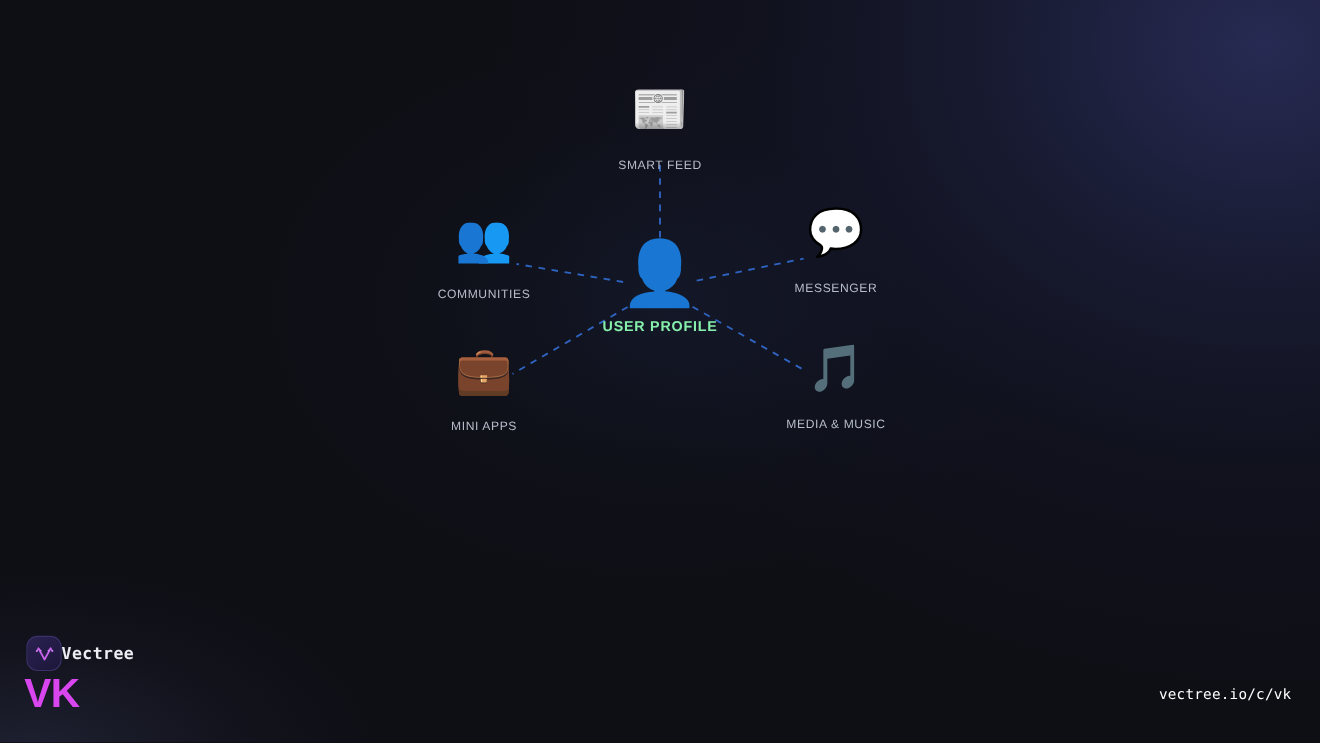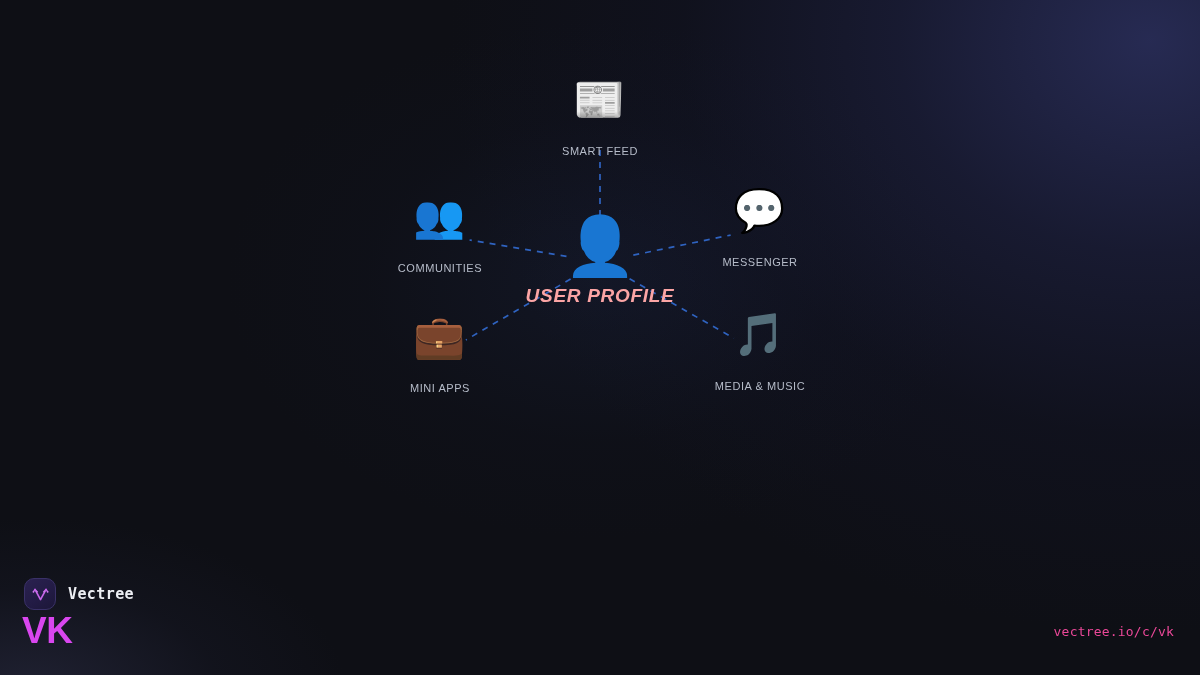--- a/index.html
+++ b/index.html
@@ -55,58 +55,57 @@
     text-align:center;
   }
 
   .node.satellite .glyph { font-size:42px; }
   .node.satellite .label {
     font-size:11px; color:#b6bcc9; font-weight:400;
   }
 
   .node.center .glyph { font-size:58px; }
   .node.center .label {
-    font-size:19px; color:#fca5a5; font-weight:700; letter-spacing:0.7px;
+    font-size:13px; color:#86efac; font-weight:700; letter-spacing:0.7px;
     margin-top:10px;
-    font-style:italic;
   }
 
   
   .g-news    { color:#d8dbe0; }
   .g-people  { color:#2a83e8; }
   .g-chat    { color:#f2f4f8; }
   .g-person  { color:#2a7fe0; }
   .g-case    { color:#a9682f; }
   .g-music   { color:#6b8298; }
 
   
   #brand {
     position:absolute; left:24px; top:578px;
-    display:flex; align-items:center; gap:12px;
+    display:flex; align-items:center; 
   }
   #brand-logo {
     width:32px; height:32px; border-radius:10px;
     background:linear-gradient(145deg,#2a2150 0%,#221b44 60%,#1c1738 100%);
     border:1px solid #3a3168;
     display:flex; align-items:center; justify-content:center;
     flex:none;
   }
   #brand-name {
     font-family:"DejaVu Sans Mono", monospace;
     font-size:15px; font-weight:700; color:#eceef3; letter-spacing:0.4px;
   }
   #page-title {
     position:absolute; left:22px; top:612px;
     font-size:37px; font-weight:700; color:#d946ef; letter-spacing:-0.5px;
     line-height:1;
   }
   #footer-url {
     position:absolute; right:26px; top:624px;
     font-family:"DejaVu Sans Mono", monospace;
-    font-size:13px; color:#ec4899; letter-spacing:0.2px;
+    font-size:13px; color:#ffffff; letter-spacing:0.2px;
   }
 </style>
 </head>
 <body>
 
 <div id="stage">
 
   <div class="glow-tr"></div>
   <div class="glow-bl"></div>
   <div class="glow-center"></div>

